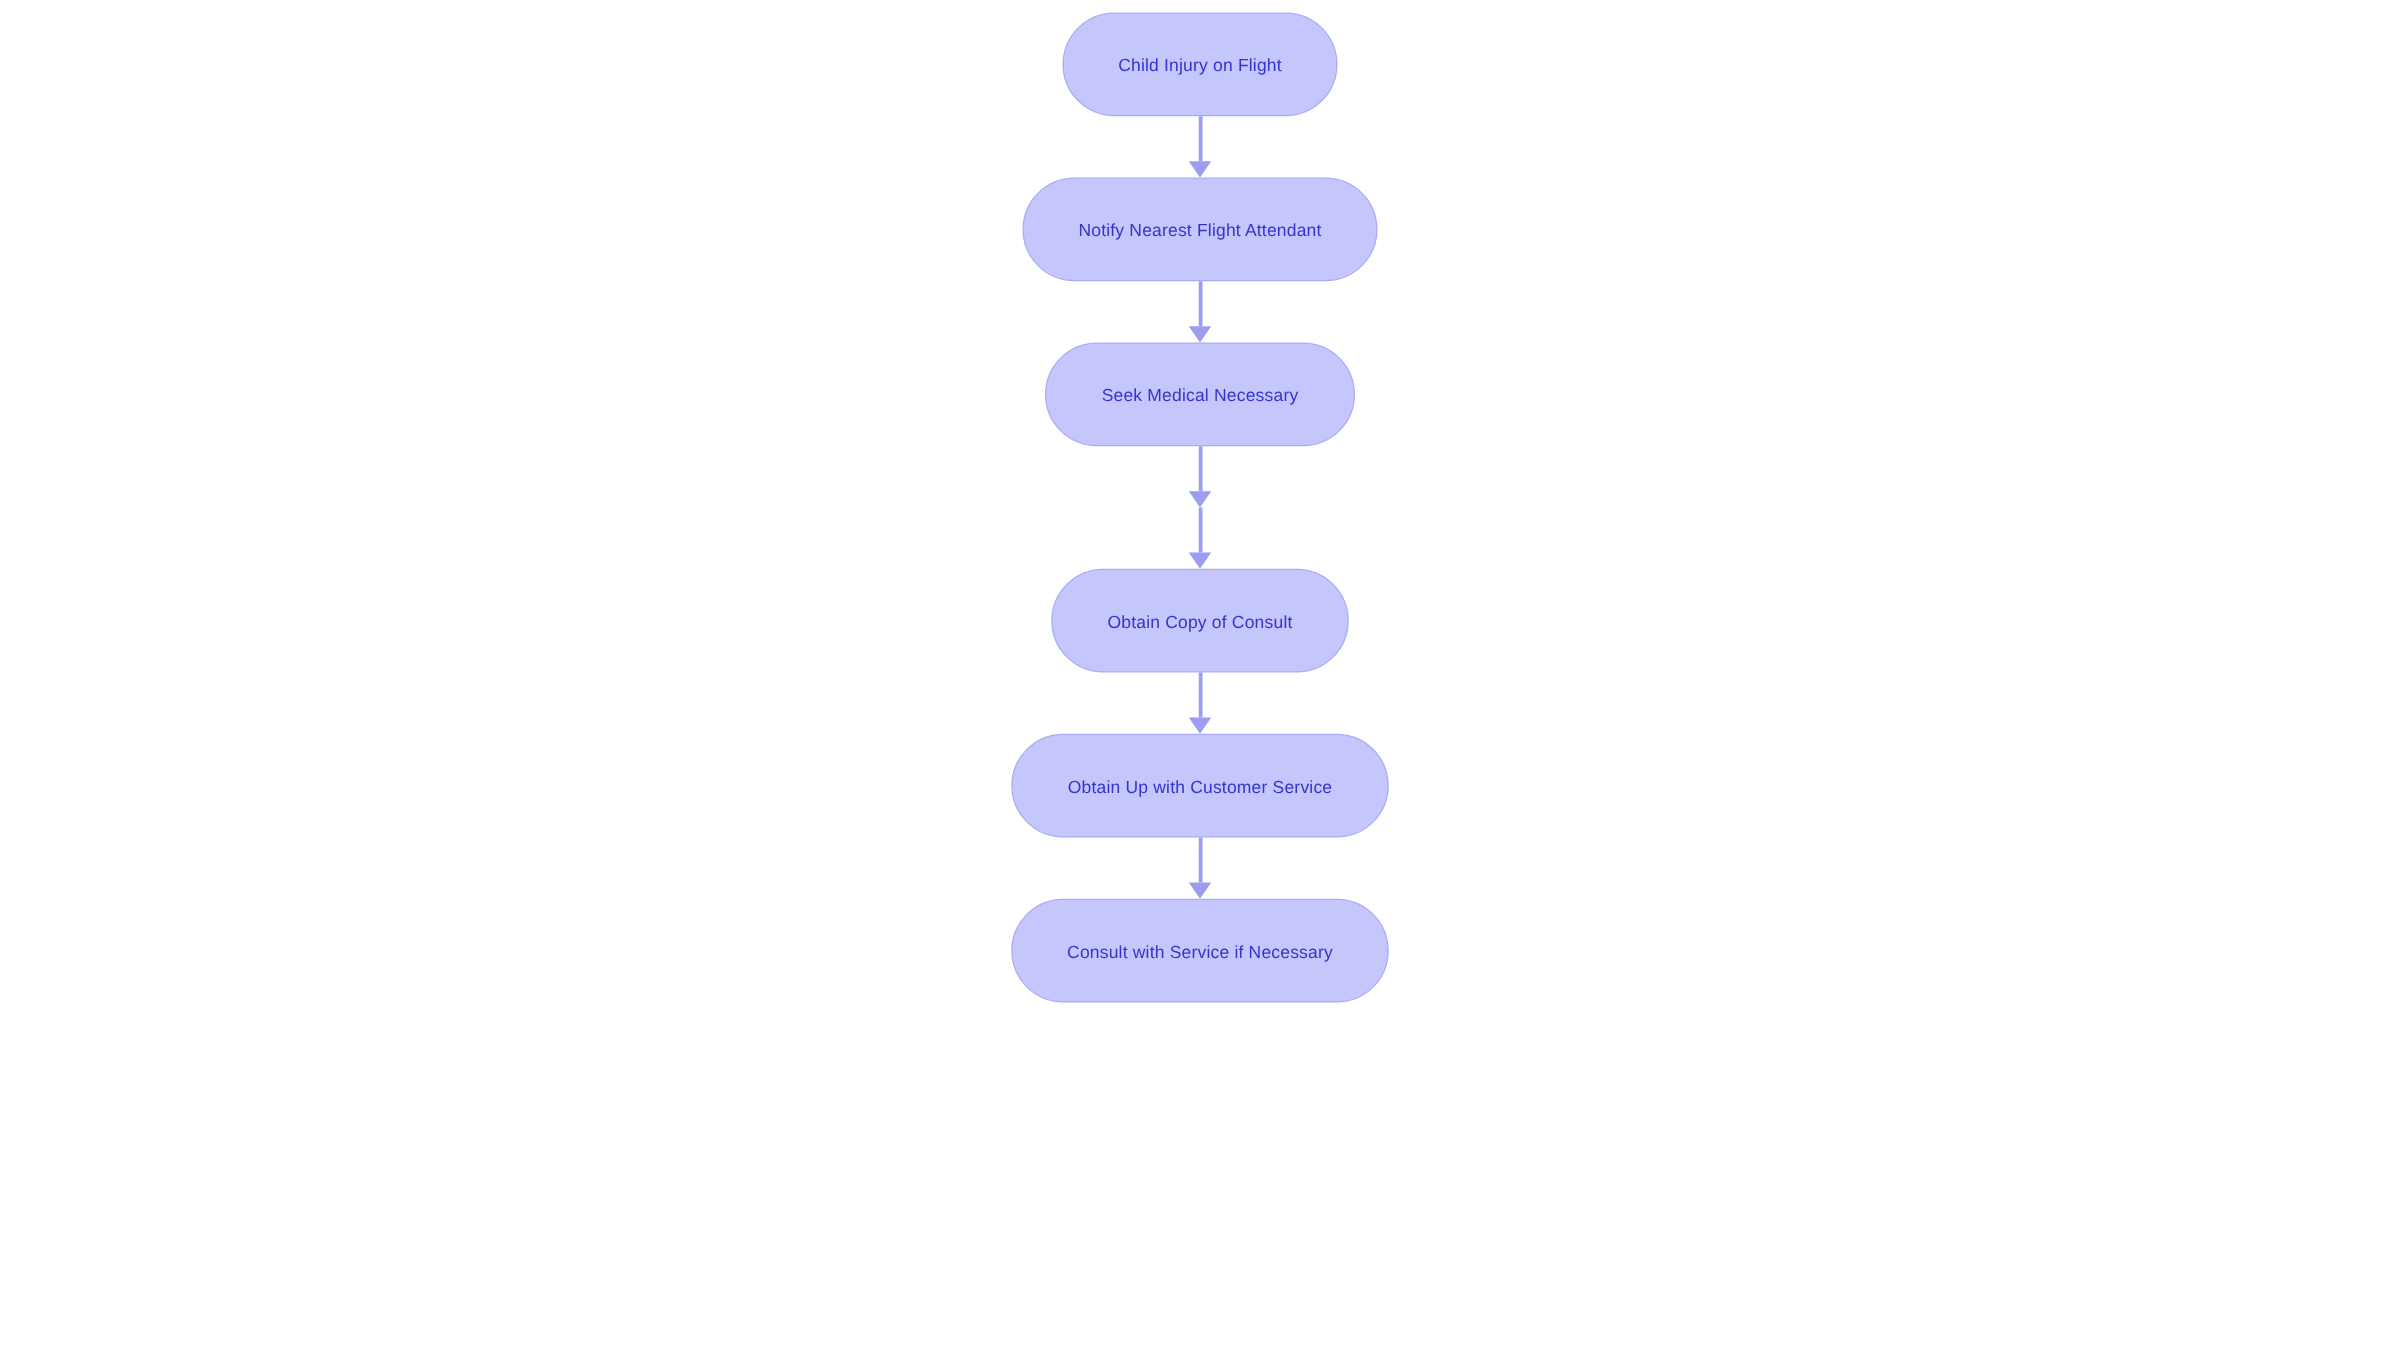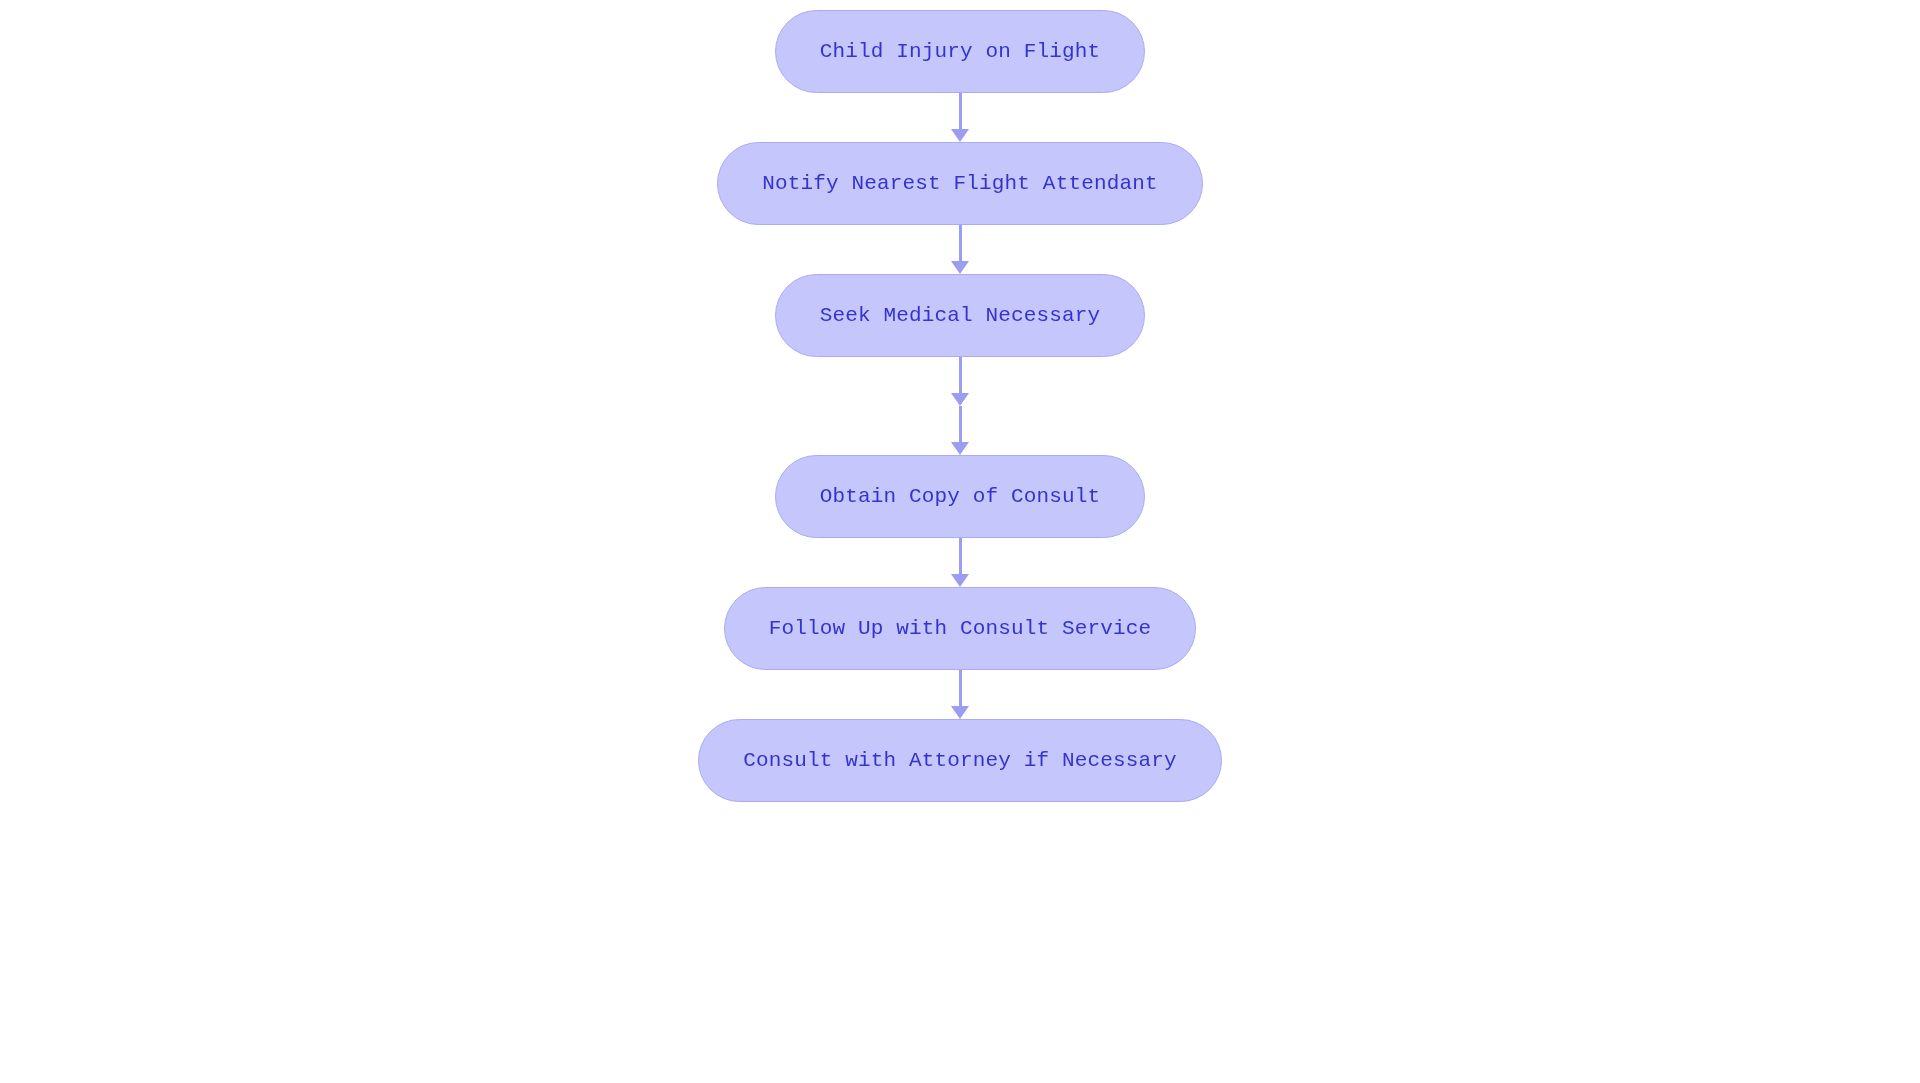--- a/index.html
+++ b/index.html
@@ -42,22 +42,22 @@
     align-items: center;
     justify-content: center;
     padding: 0 44px;
     border-radius: 999px;
     background: #c5c6fc;
     border: 1.6px solid #a9abf4;
     white-space: nowrap;
   }
 
   .node-label {
-    font-family: Liberation Mono, monospace;
-    font-size: 21px;
+    font-family: Liberation Sans, sans-serif;
+    font-size: 14px;
     line-height: 1;
     letter-spacing: 0.15px;
     color: #3434cd;
     user-select: none;
   }
 
   
   .connector {
     position: relative;
     width: 20px;
@@ -121,26 +121,26 @@
     <div class="node">
       <span class="node-label">Obtain Copy of Consult</span>
     </div>
 
     <div class="connector">
       <div class="connector-line"></div>
       <div class="connector-arrow"></div>
     </div>
 
     <div class="node">
-      <span class="node-label">Follow Up with Consult Service</span>
+      <span class="node-label">Obtain Up with Customer Service</span>
     </div>
 
     <div class="connector">
       <div class="connector-line"></div>
       <div class="connector-arrow"></div>
     </div>
 
     <div class="node">
-      <span class="node-label">Consult with Attorney if Necessary</span>
+      <span class="node-label">Consult with Service if Necessary</span>
     </div>
 
   </div>
 </div>
 
 </body></html>

